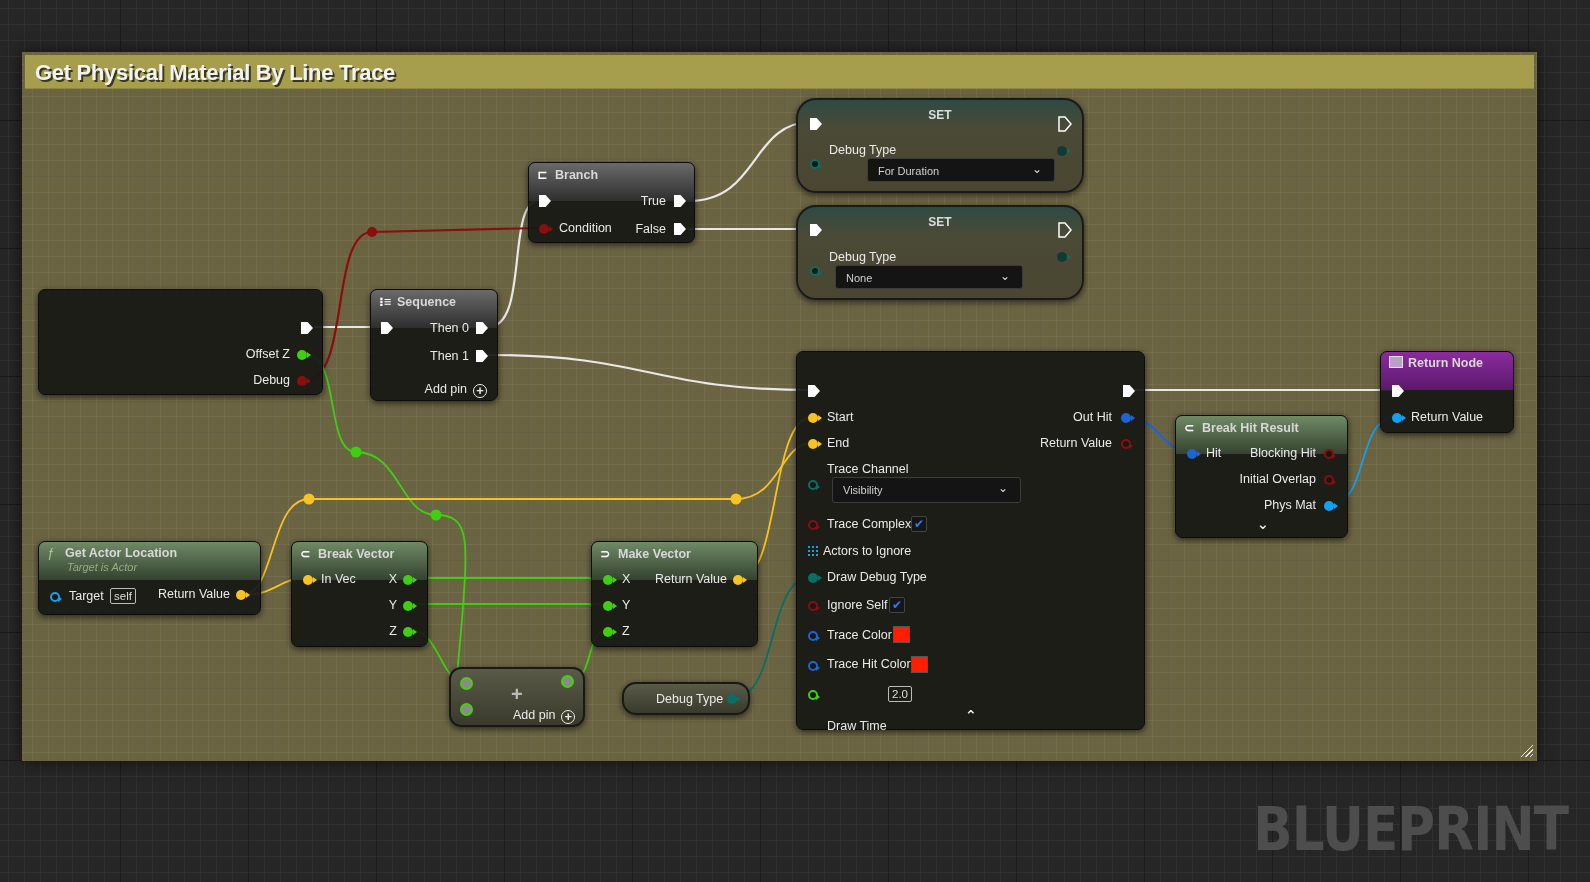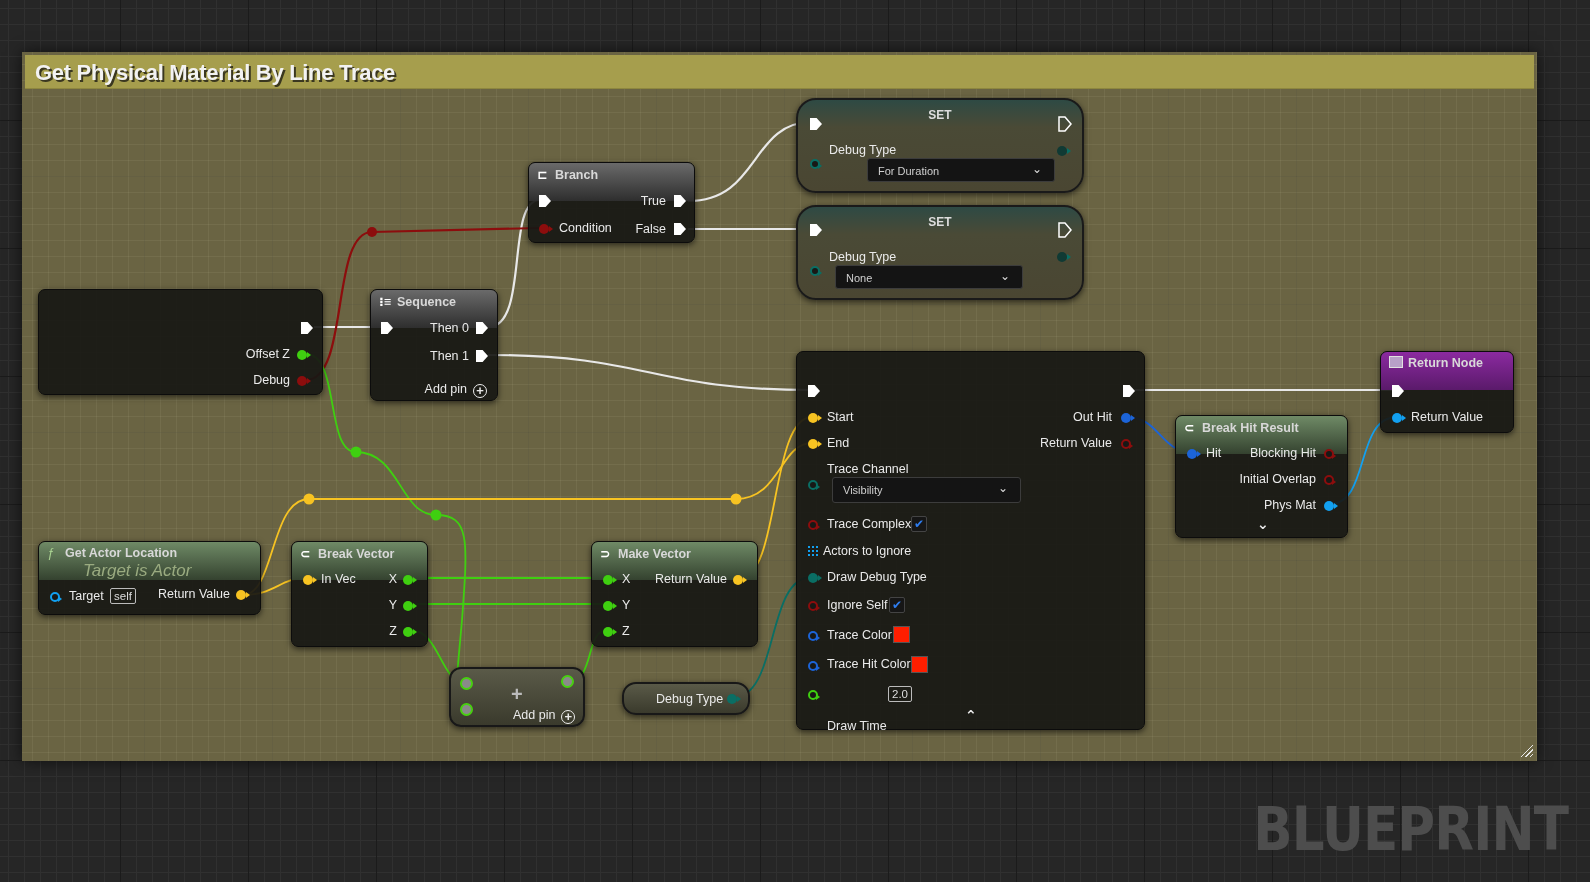--- a/index.html
+++ b/index.html
@@ -304,21 +304,21 @@
   <div class="row" style="right:31px;top:56px;">Initial Overlap</div>
   <div class="pin hollow" style="left:148px;top:59px;border-color:#8c0d0d;color:#8c0d0d;"></div>
   <div class="row" style="right:31px;top:82px;">Phys Mat</div>
   <div class="pin" style="left:148px;top:85px;background:#12a0f0;color:#12a0f0;"></div>
   <div class="row" style="left:81px;top:100px;font-size:14px;font-weight:bold;">⌄</div>
 </div>
 
 <div class="node" style="left:38px;top:541px;width:223px;height:74px;">
   <div class="hdr hdr-green" style="height:38px;">
     <span class="hicon" style="color:#a8d090;font-style:italic;font-weight:normal;">ƒ</span><span>Get Actor Location</span>
-    <div style="font-weight:normal;font-style:italic;font-size:17px;color:#9aab80;margin-left:36px;margin-top:1px;">Target is Actor</div>
+    <div style="font-weight:normal;font-style:italic;font-size:11px;color:#9aab80;margin-left:20px;margin-top:1px;">Target is Actor</div>
   </div>
   <div class="pin hollow" style="left:11px;top:50px;border-color:#12a0f0;color:#12a0f0;"></div>
   <div class="row" style="left:30px;top:47px;">Target</div>
   <div class="valbox" style="left:71px;top:46px;">self</div>
   <div class="row" style="right:30px;top:45px;">Return Value</div>
   <div class="pin" style="left:197px;top:48px;background:#f7c322;color:#f7c322;"></div>
 </div>
 
 <div class="node" style="left:291px;top:541px;width:137px;height:106px;">
   <div class="hdr hdr-green">

